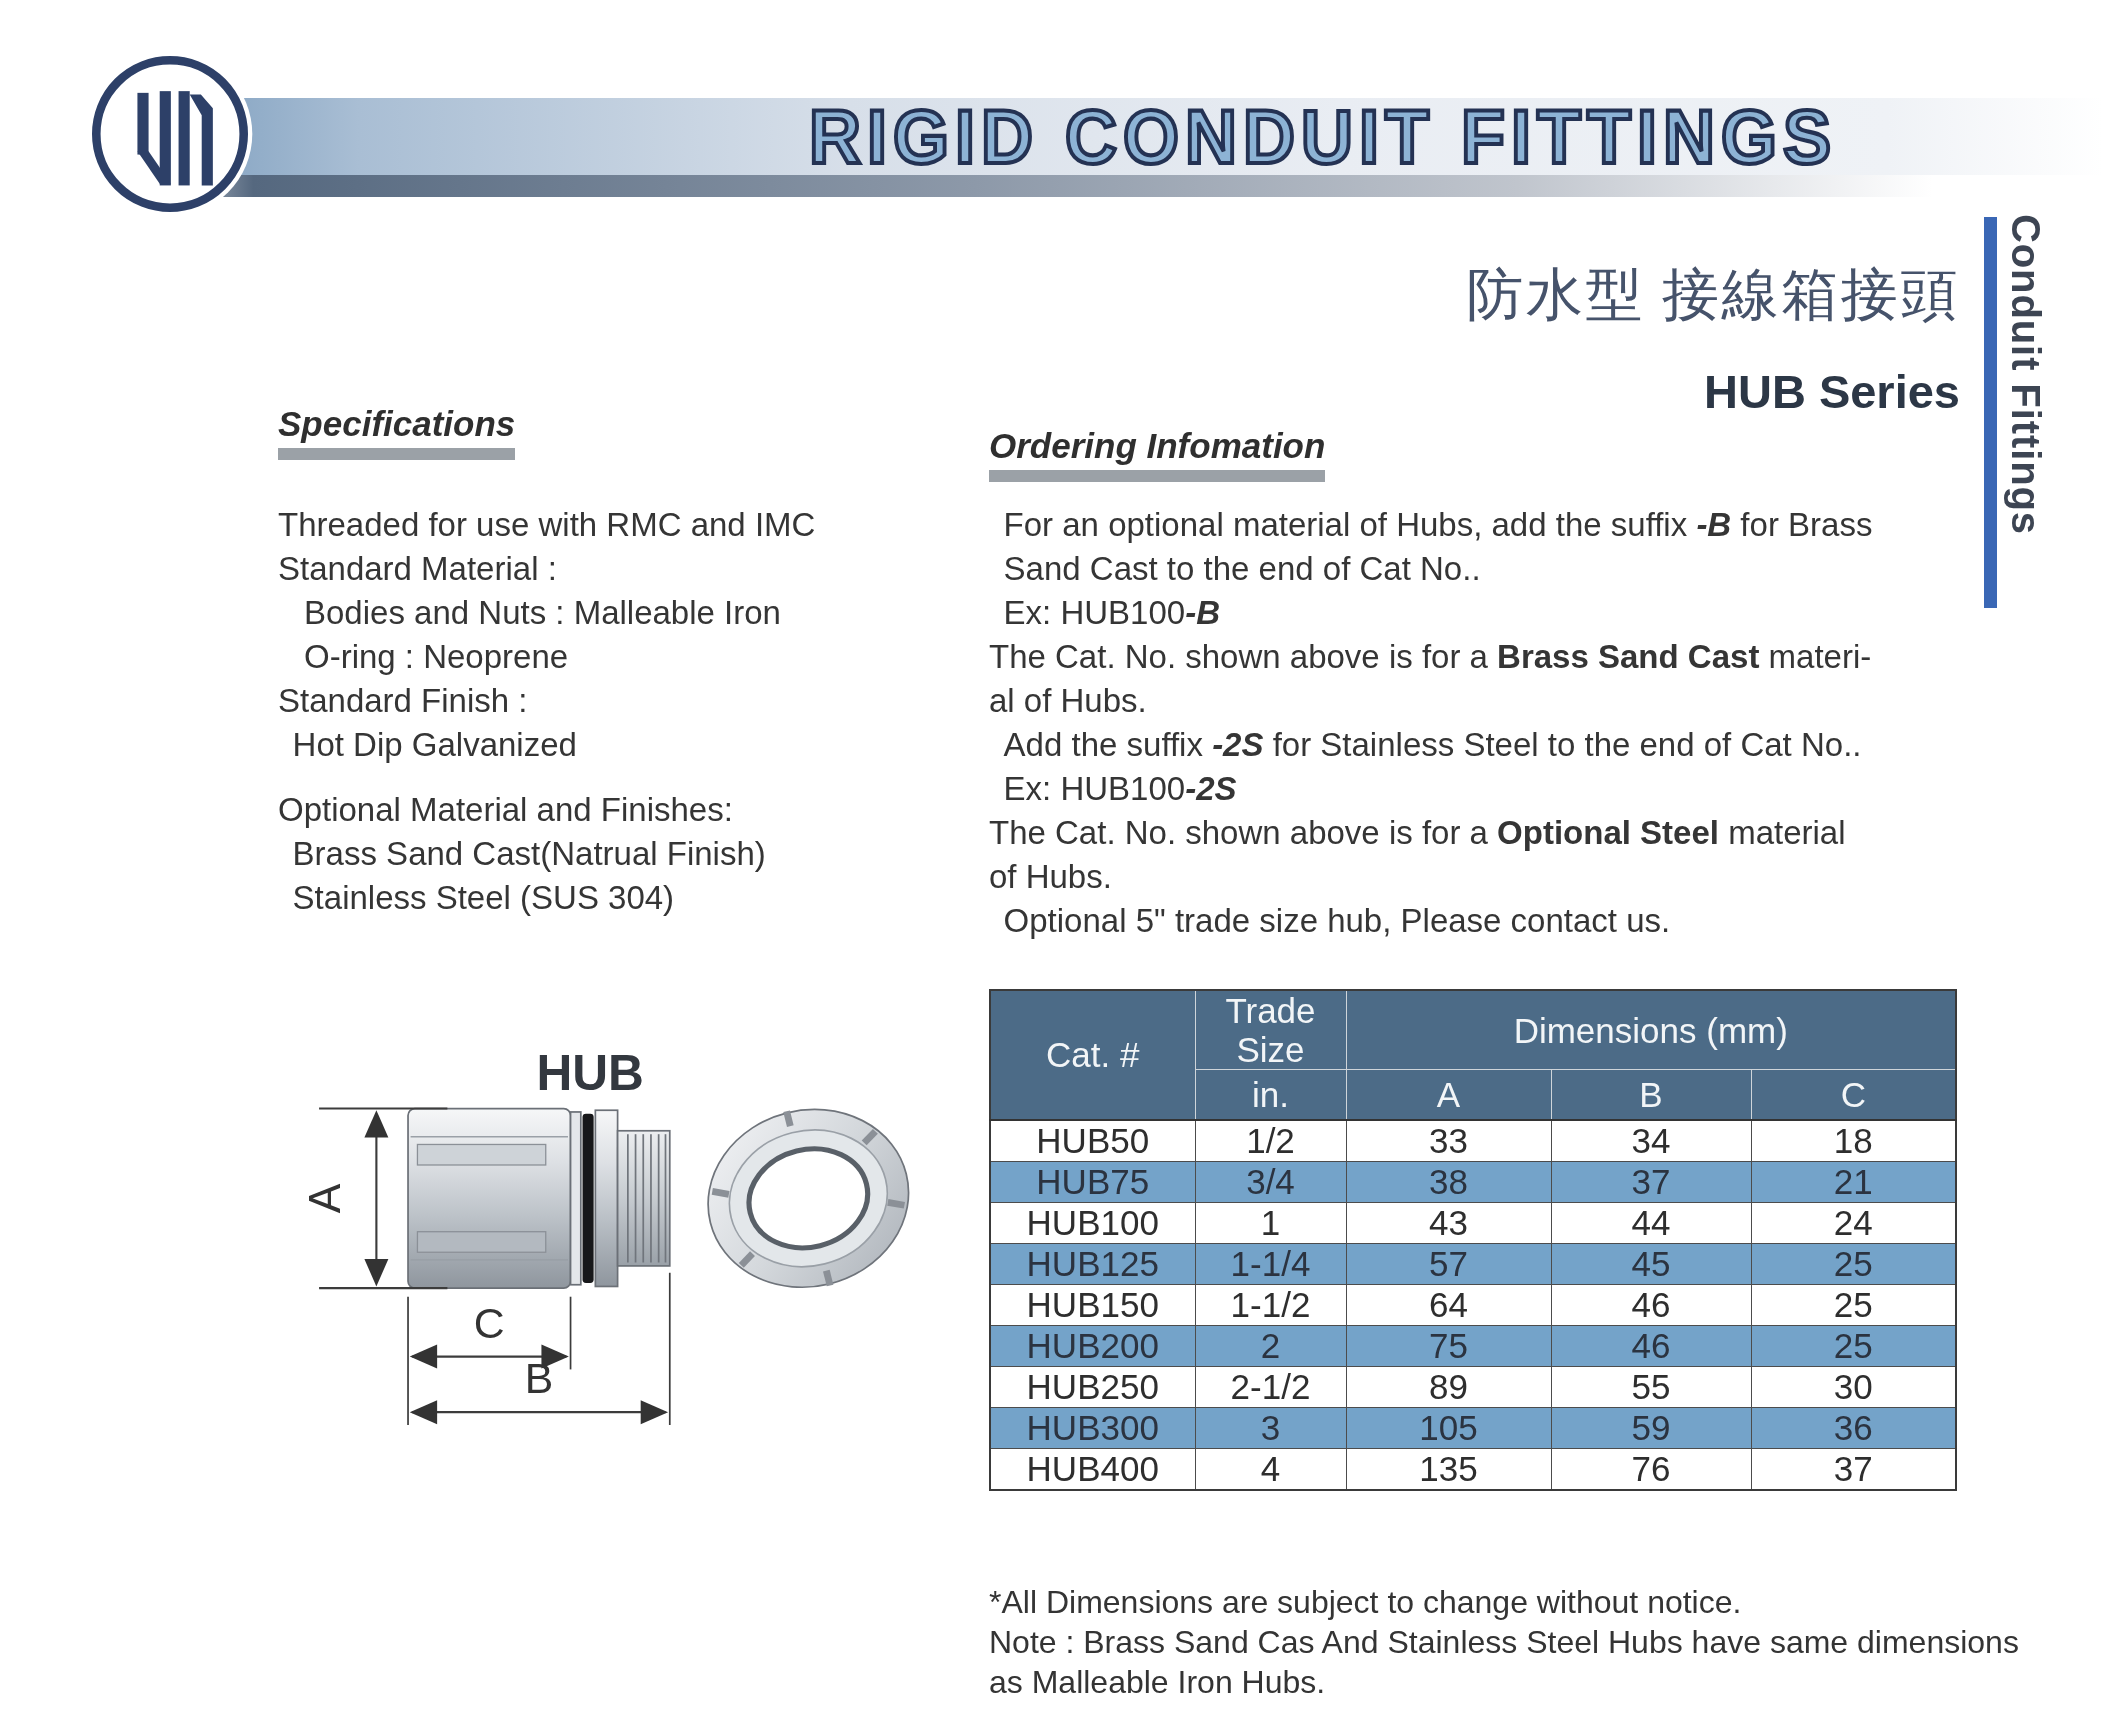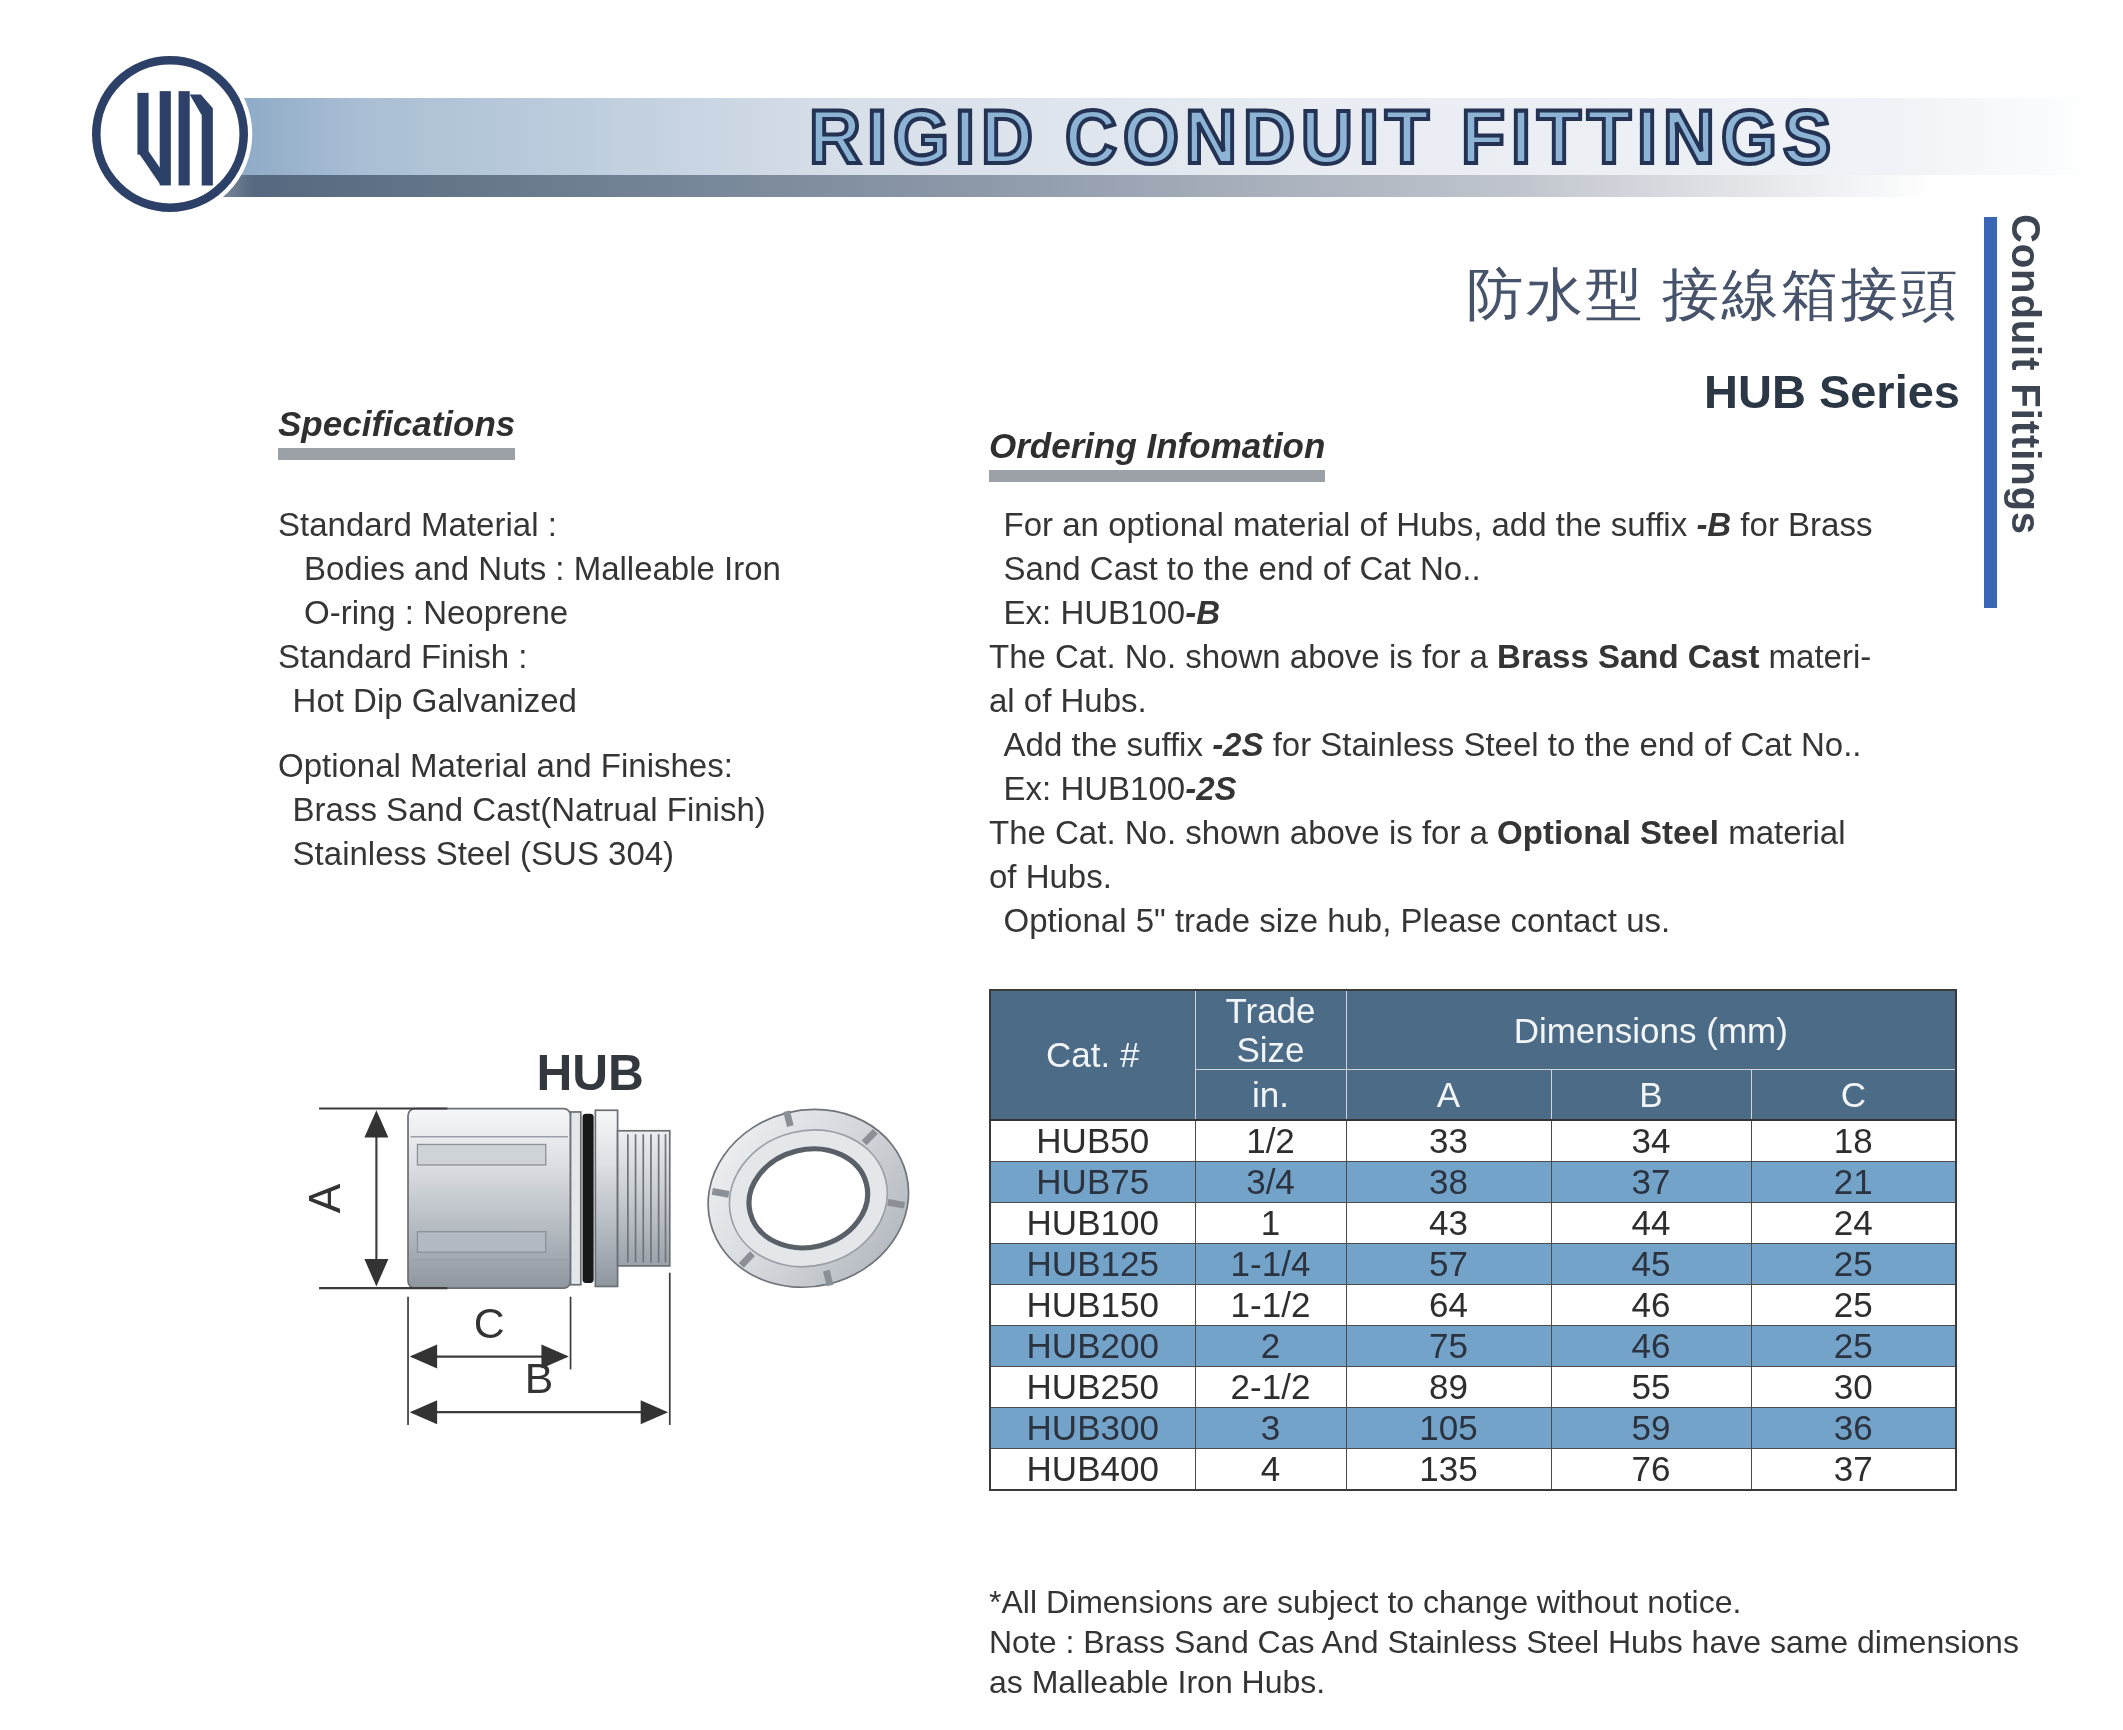--- a/index.html
+++ b/index.html
@@ -97,20 +97,21 @@
   <div class="side-accent"></div>
   <div class="side-vertical-label">Conduit Fittings</div>
 
   <div class="title-zh">防水型  接線箱接頭</div>
   <div class="title-series">HUB Series</div>
 
   <div class="spec-head-pos">
     <span class="sec-head">Specifications</span>
   </div>
   <div class="spec-lines">
+      <div class="tline ind0"><span>Threaded for use with RMC and IMC</span></div>
       <div class="tline ind0"><span>Standard Material :</span></div>
       <div class="tline ind1"><span>Bodies and Nuts : Malleable Iron</span></div>
       <div class="tline ind1"><span>O-ring : Neoprene</span></div>
       <div class="tline ind0"><span>Standard Finish :</span></div>
       <div class="tline ind2"><span>Hot Dip Galvanized</span></div>
       <div class="tline ind0 gap"><span>Optional Material and Finishes:</span></div>
       <div class="tline ind2"><span>Brass Sand Cast(Natrual Finish)</span></div>
       <div class="tline ind2"><span>Stainless Steel (SUS 304)</span></div>
     </div>
 

